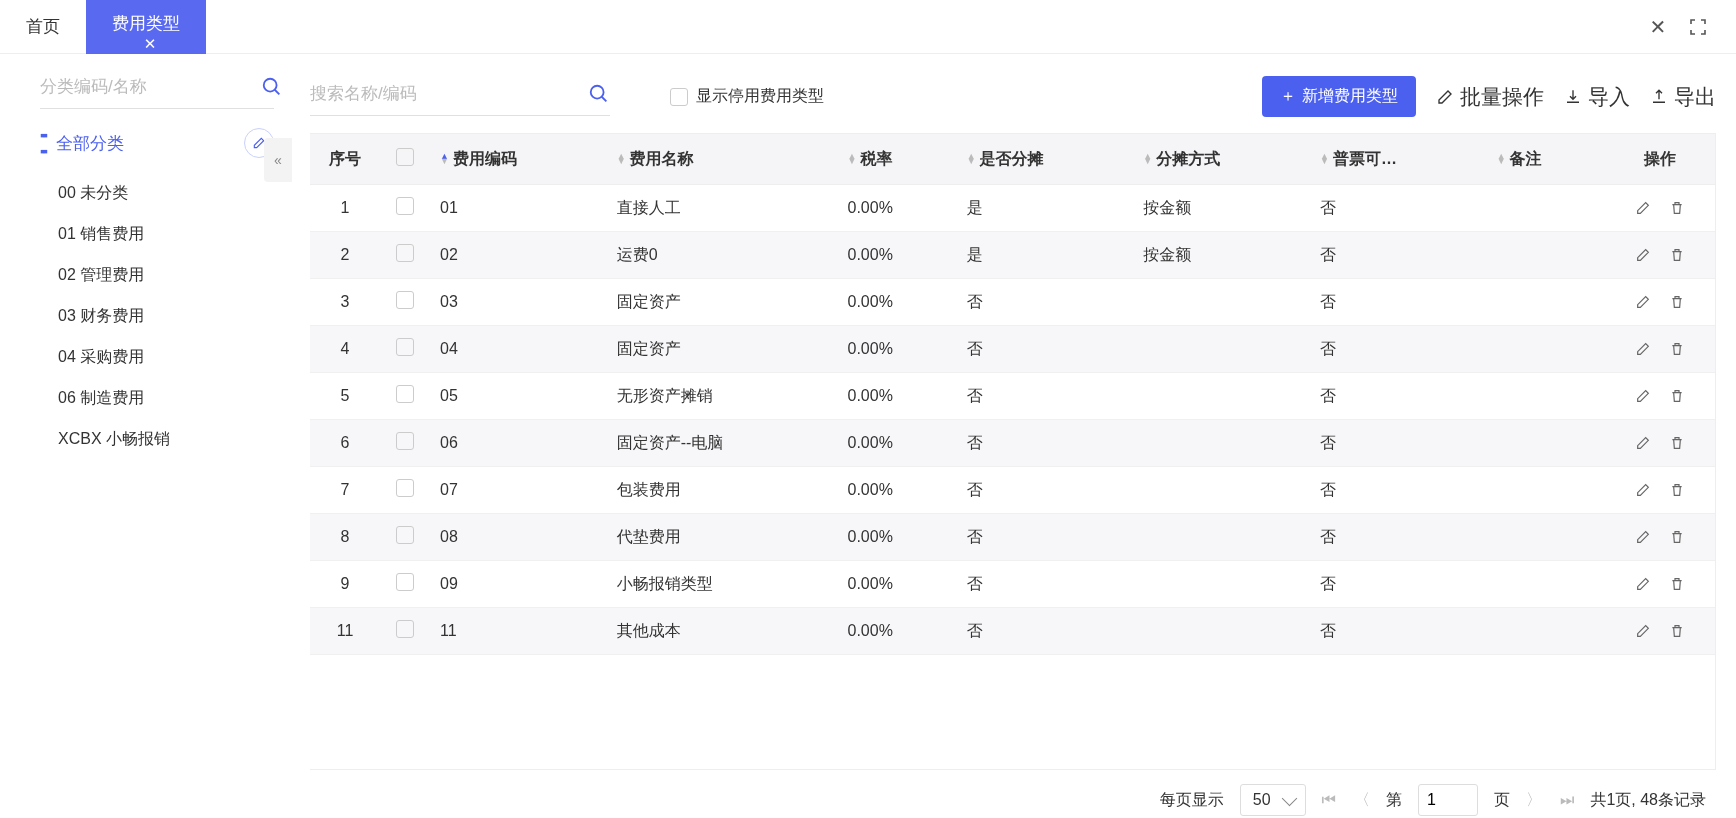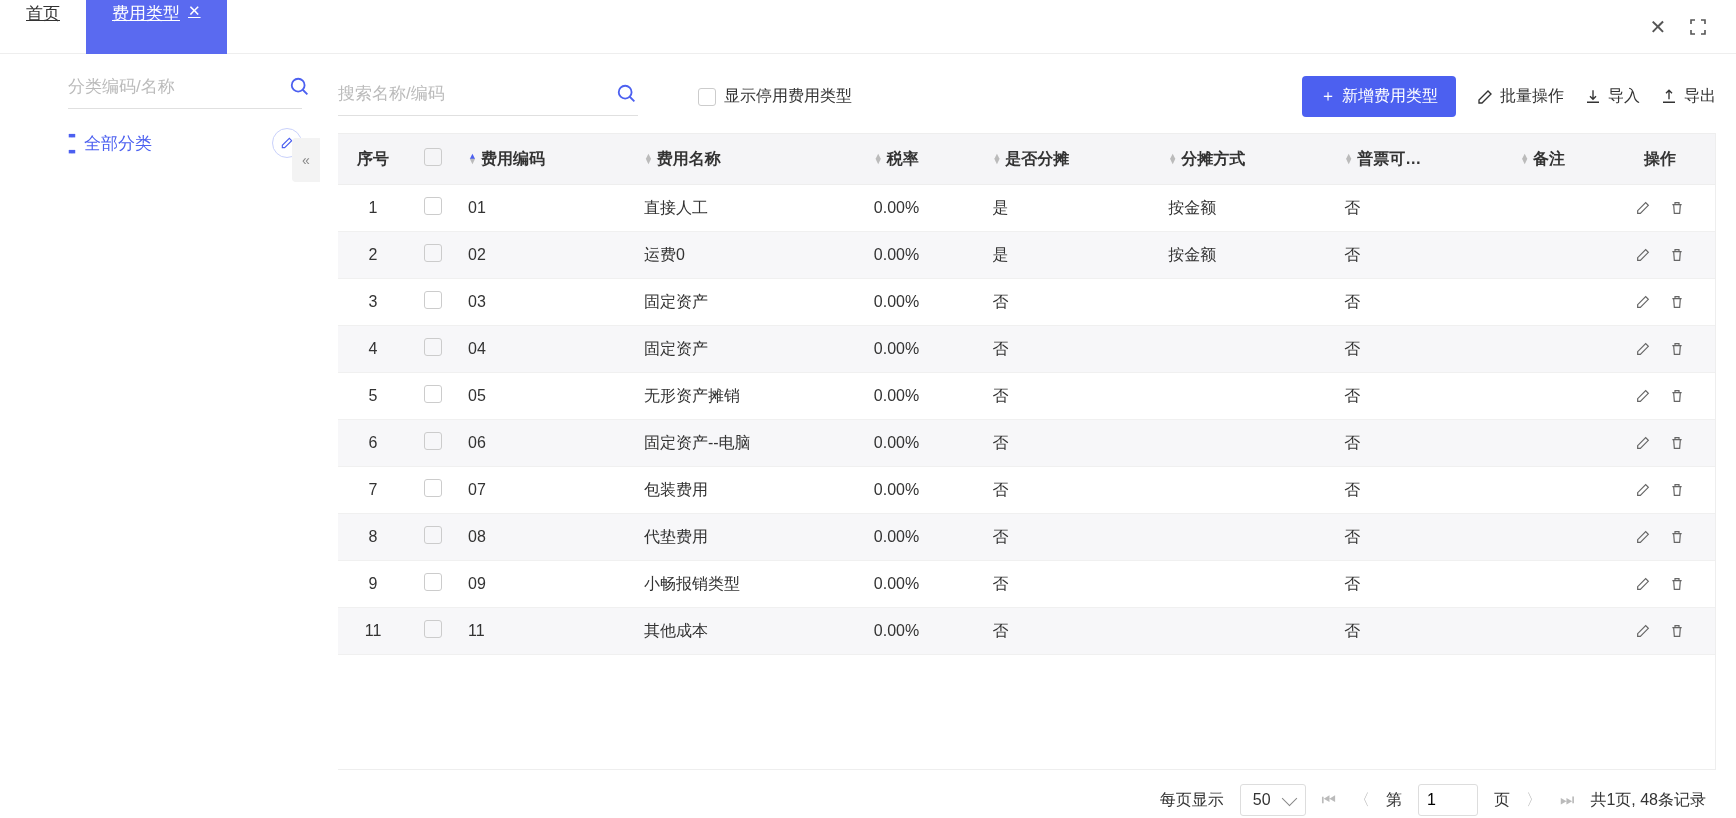--- a/index.html
+++ b/index.html
@@ -1,28 +1,28 @@
 <!DOCTYPE html>
 <html><head>
 <meta charset="utf-8">
 <style>
   * { box-sizing: border-box; margin: 0; padding: 0; }
   body { font-family: -apple-system, "PingFang SC", "Microsoft YaHei", sans-serif; font-size: 14px; color: #333; background: #fff; width: 1736px; height: 818px; overflow: hidden; }
 
   
   .tabs { display: flex; align-items: center; height: 54px; border-bottom: 1px solid #eee; padding: 0 18px 0 0; }
-  .tab { padding: 2px 26px; height: 54px; display: flex; font-size: 17px; color: #333; cursor: pointer; text-decoration: underline; }
-  .tab.active { background: #5a6af0; color: #fff; }
+  .tab { padding: 12px 26px; height: 54px; display: flex; align-items: center; font-size: 17px; color: #333; cursor: pointer; }
+  .tab.active { background: #5a6af0; color: #fff; flex-direction: column; }
   .tab .close { margin-left: 8px; font-size: 15px; }
   .tabs-spacer { flex: 1; }
   .tab-icon-btn { width: 40px; height: 40px; display: flex; align-items: center; justify-content: center; cursor: pointer; color: #555; font-size: 20px; }
 
   
   .content { display: flex; height: calc(818px - 54px); }
-  .sidebar { width: 290px; padding: 16px 16px 0 40px; position: relative; margin-left: 28px; }
+  .sidebar { width: 290px; padding: 16px 16px 0 40px; position: relative; }
   .side-search { display: flex; align-items: center; border-bottom: 1px solid #e0e0e0; padding: 6px 0 10px 0; margin-bottom: 18px; }
   .side-search input { border: none; outline: none; flex: 1; font-size: 17px; color: #333; }
   .side-search input::placeholder { color: #bbb; }
   .side-search .icon { color: #4c60f0; font-size: 20px; stroke: #4c60f0; }
 
   .all-cat-row { display: flex; align-items: center; gap: 10px; margin-bottom: 14px; }
   .all-cat-row .grid-icon { color: #4c60f0; letter-spacing: -2px; font-size: 14px; }
   .all-cat-row .label { color: #4c60f0; font-size: 17px; flex: 1; }
   .edit-circle { width: 30px; height: 30px; border: 1px solid #c9d1fb; border-radius: 50%; display: flex; align-items: center; justify-content: center; color: #4c60f0; cursor: pointer; }
   .collapse-toggle { position: absolute; right: -2px; top: 84px; width: 28px; height: 44px; background: #f3f3f3; border-radius: 4px 0 0 4px; display: flex; align-items: center; justify-content: center; color: #888; cursor: pointer; font-size: 14px; }
@@ -34,21 +34,21 @@
   .main { flex: 1; padding: 14px 20px 0 20px; display: flex; flex-direction: column; min-width: 0; }
   .toolbar { display: flex; align-items: center; gap: 20px; margin-bottom: 16px; padding-top: 8px; }
   .tb-search { display: flex; align-items: center; border-bottom: 1px solid #e0e0e0; padding: 6px 0 10px 0; width: 300px; }
   .tb-search input { border: none; outline: none; flex: 1; font-size: 17px; }
   .tb-search input::placeholder { color: #bbb; }
   .tb-search .icon { color: #4c60f0; }
   .chk-disabled { display: flex; align-items: center; gap: 8px; font-size: 16px; color: #333; cursor: pointer; padding-left: 40px; }
   .chk-disabled .box { width: 18px; height: 18px; border: 1px solid #ccc; border-radius: 3px; }
   .tb-spacer { flex: 1; }
   .btn-primary { background: #4c60f0; color: #fff; border: none; border-radius: 4px; padding: 10px 18px; font-size: 16px; display: flex; align-items: center; gap: 6px; cursor: pointer; }
-  .btn-text { display: flex; align-items: center; gap: 6px; font-size: 16px; color: #333; cursor: pointer; }
+  .btn-text { display: flex; align-items: center; gap: 6px; font-size: 21px; color: #333; cursor: pointer; }
 
   
   .table-wrap { flex: 1; overflow: hidden; position: relative; border: 1px solid #eee; border-left: none; border-right: 1px solid #eee; }
   .table-scroll { overflow-x: auto; overflow-y: auto; height: 100%; }
   table { border-collapse: collapse; width: 100%; min-width: 1400px; }
   thead th { background: #f5f5f7; font-weight: 600; font-size: 16px; text-align: left; padding: 14px 10px; color: #333; border-bottom: 1px solid #eee; white-space: nowrap; position: sticky; top: 0; z-index: 2; }
   thead th .sort { display: inline-flex; flex-direction: column; margin-right: 4px; vertical-align: middle; line-height: 5px; font-size: 9px; color: #bbb; }
   thead th .sort.active-asc .up { color: #4c60f0; }
   tbody td { padding: 12px 10px; font-size: 16px; border-bottom: 1px solid #f0f0f0; white-space: nowrap; }
   tbody tr:nth-child(even) { background: #f7f7f9; }
@@ -114,20 +114,29 @@
       <span class="grid-icon">▪▪<br>▪▪</span>
       <span class="label">全部分类</span>
       <span class="edit-circle">
         <svg width="14" height="14" viewBox="0 0 24 24" fill="none" stroke="#4c60f0" stroke-width="2">
             <path d="M4 20h4L20 8l-4-4L4 16v4z"></path>
           </svg>
       </span>
     </div>
     <div class="collapse-toggle">«</div>
 
+    <ul class="cat-list" id="cat-list">
+        <li>00 未分类</li>
+        <li>01 销售费用</li>
+        <li>02 管理费用</li>
+        <li>03 财务费用</li>
+        <li>04 采购费用</li>
+        <li>06 制造费用</li>
+        <li>XCBX 小畅报销</li>
+      </ul>
   </div>
 
   <div class="main">
     <div class="toolbar">
       <div class="tb-search">
         <input type="text" placeholder="搜索名称/编码" style="">
         <span class="icon">
           <svg width="22" height="22" viewBox="0 0 24 24" fill="none" stroke="#4c60f0" stroke-width="2">
               <circle cx="10" cy="10" r="7"></circle>
               <line x1="20" y1="20" x2="15" y2="15"></line>

